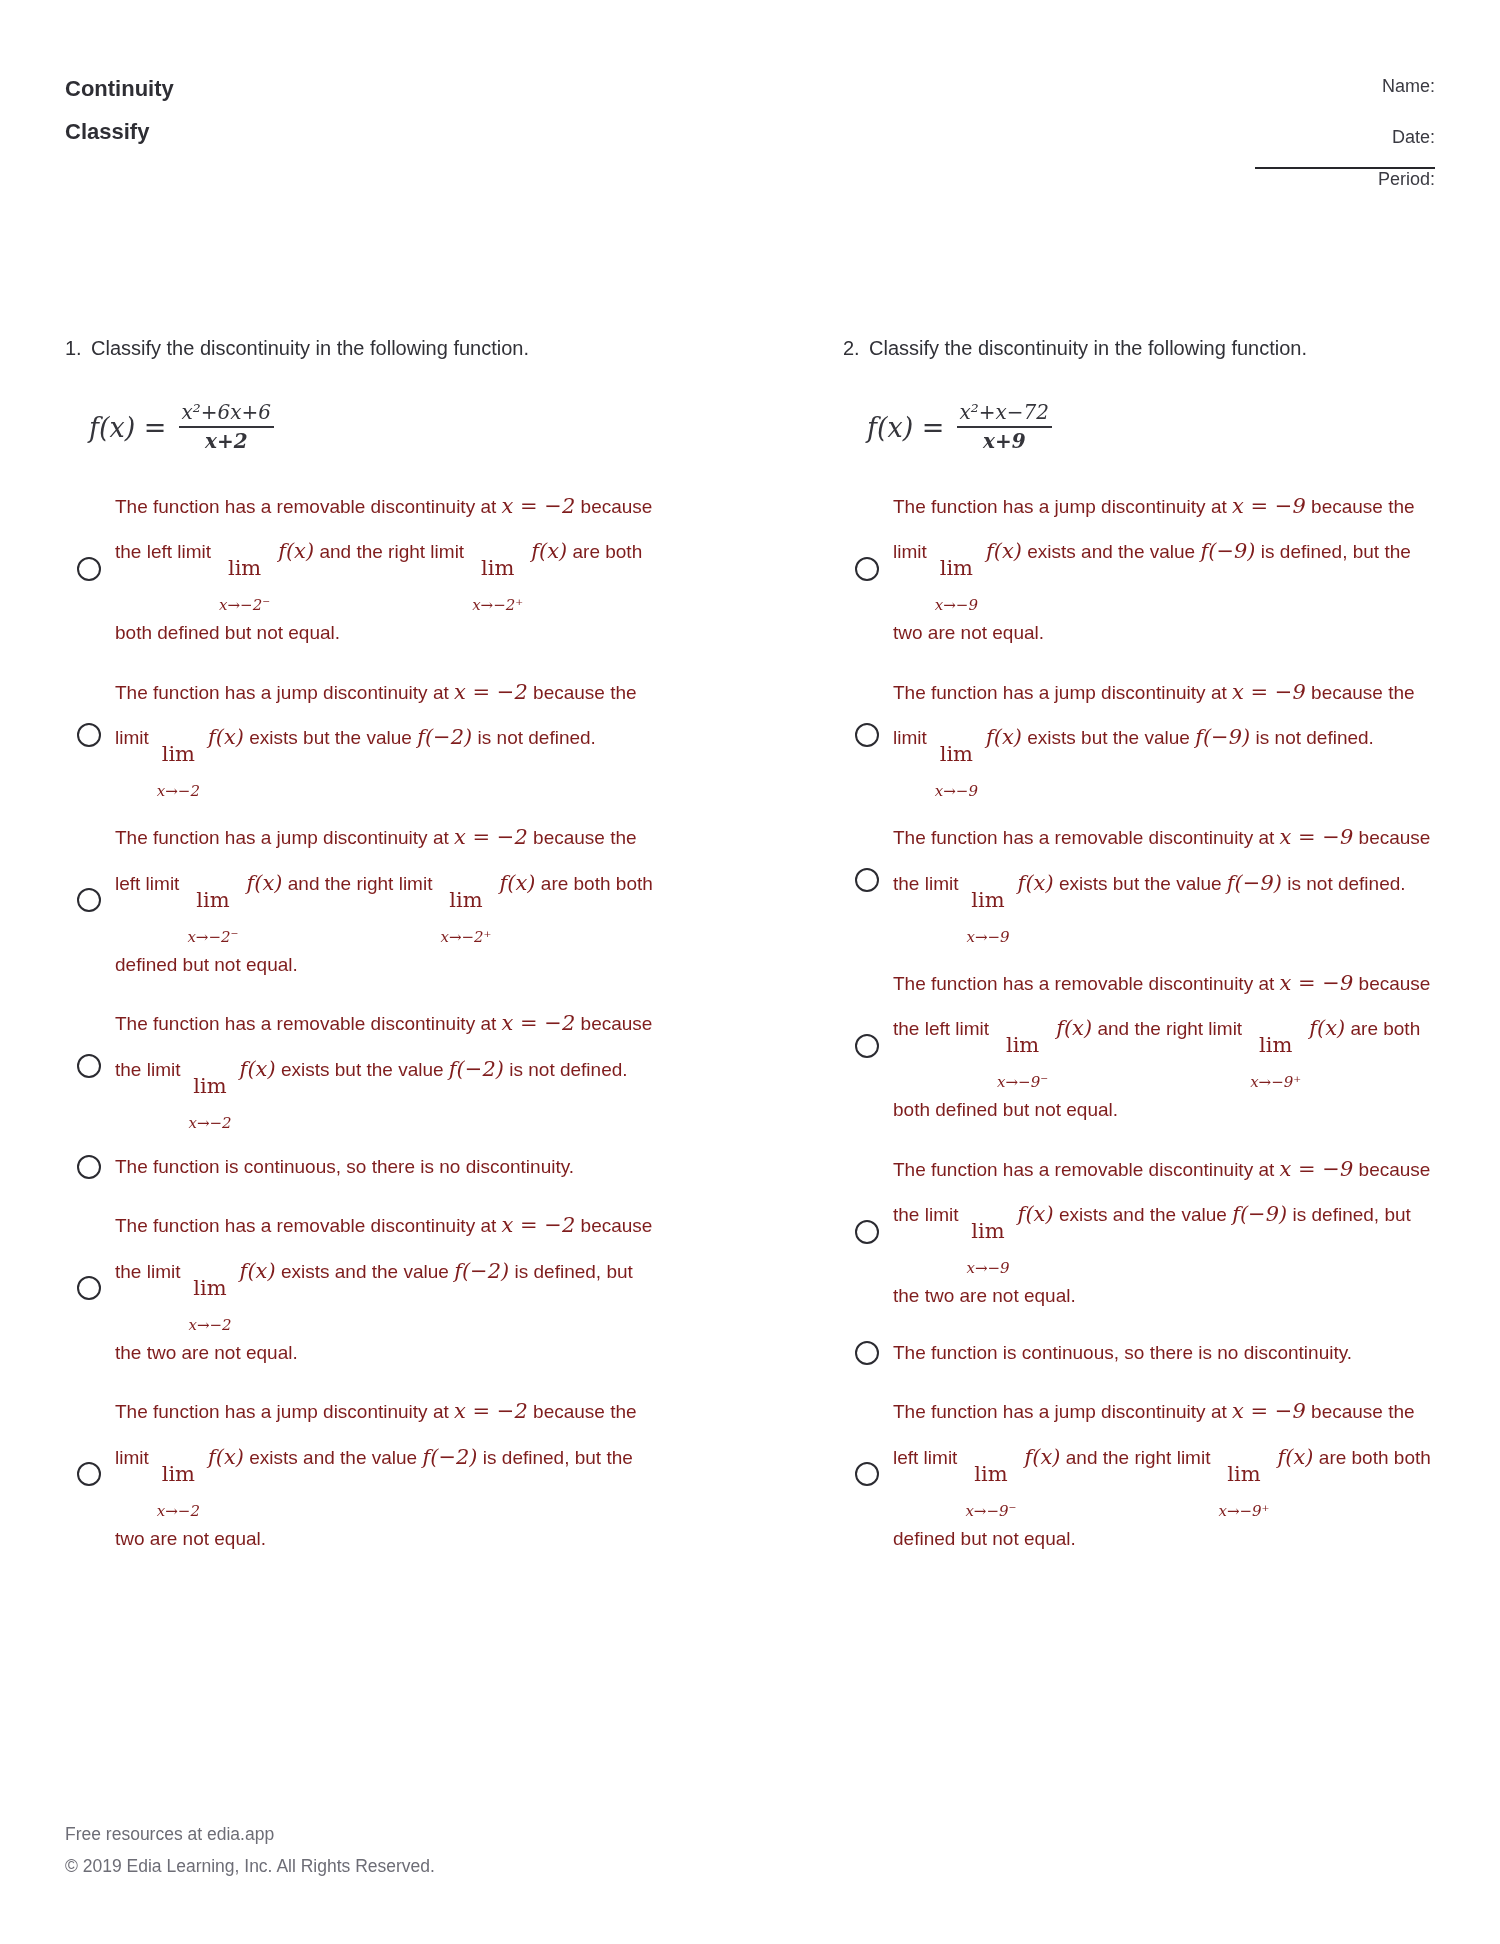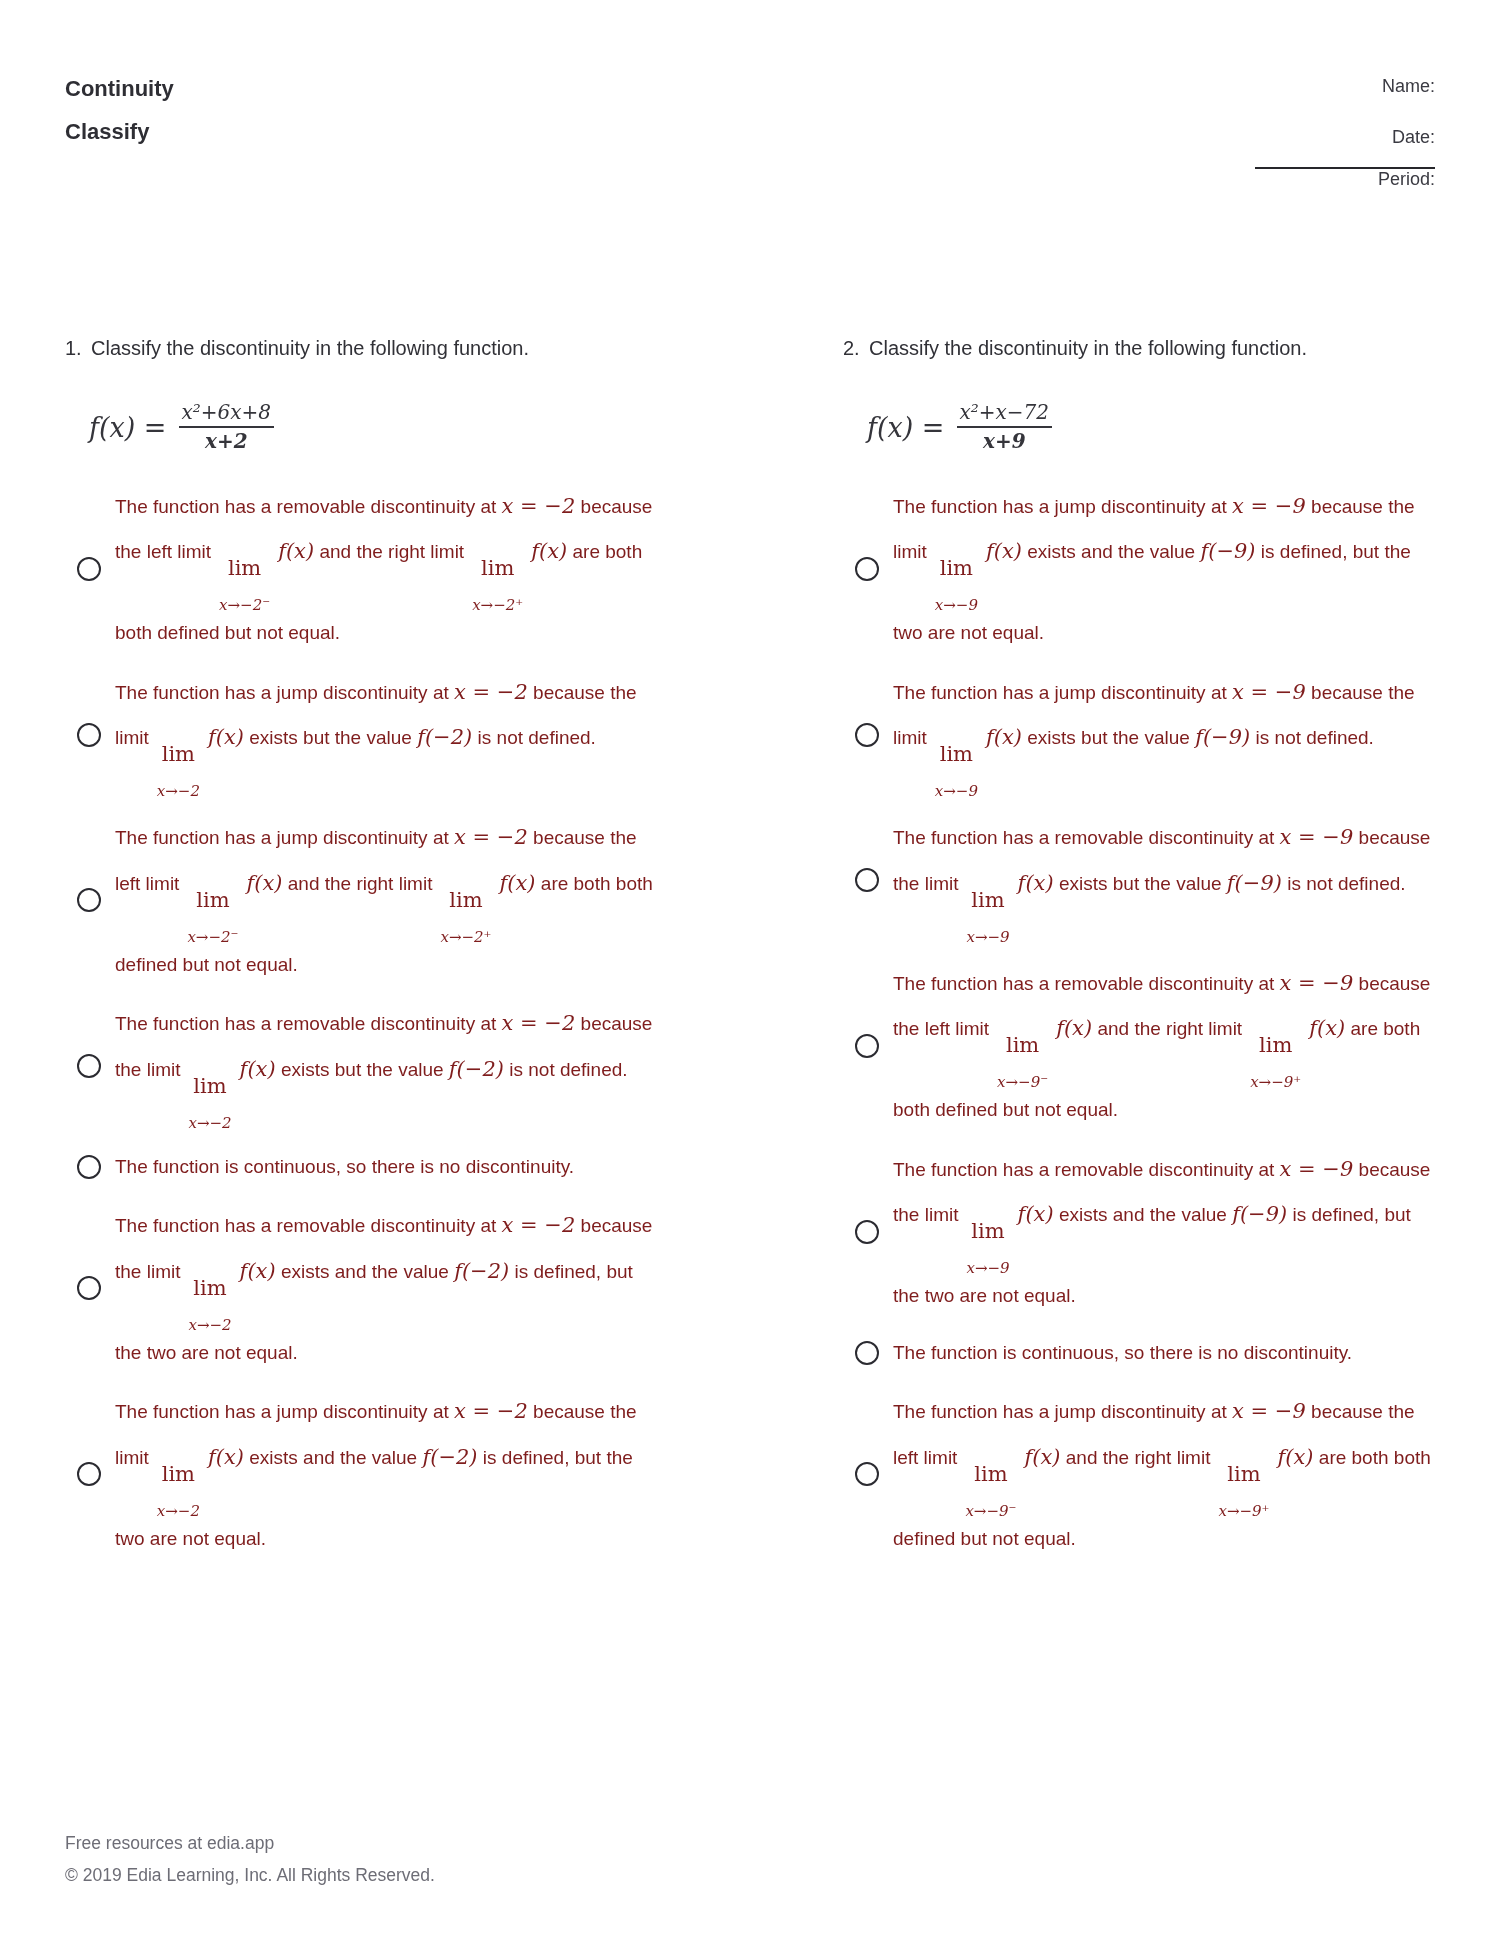--- a/index.html
+++ b/index.html
@@ -39,21 +39,21 @@
   .option{display:flex;align-items:center;margin:0 0 16px 12px;}
   .radio{flex:none;width:20px;height:20px;border:2px solid #2b2b31;border-radius:50%;margin-right:14px;background:#fff;}
   .option-body{font-size:19px;line-height:2.15;color:#7f1d1d;}
   .option-body .math{font-size:21px;}
   .lim{display:inline-flex;flex-direction:column;align-items:center;
        font-family:"DejaVu Serif",serif;vertical-align:-17px;margin:0 8px;line-height:1;}
   .lim-word{font-size:21px;font-style:normal;}
   .lim-sub{font-size:15px;font-style:italic;margin-top:19px;white-space:nowrap;}
 
   
-  .footer{position:absolute;left:65px;bottom:53px;font-size:17.5px;color:#6d6d76;line-height:1.8;}
+  .footer{position:absolute;left:65px;bottom:62px;font-size:17.5px;color:#6d6d76;line-height:1.8;}
 </style>
 </head>
 <body>
 
 <div class="page">
 
   <div class="header">
     <div class="title">
       <div>Continuity</div>
       <div>Classify</div>
@@ -75,21 +75,21 @@
   <div class="questions">
 
     <div class="question">
       <div class="q-head">
         <span class="q-num">1.</span>
         <span>Classify the discontinuity in the following function.</span>
       </div>
       <div class="fx">
         <span class="math lhs">f(x) =</span>
         <span class="frac">
-          <span class="num math">x²+6x+8</span>
+          <span class="num math">x²+6x+6</span>
           <span class="den math">x+2</span>
         </span>
       </div>
       <div>
           <div class="option">
             <span class="radio"></span>
             <div class="option-body"><span>The function has a removable discontinuity at </span><span class="math">x = −2</span><span> because the left limit</span><span class="lim">
                 <span class="lim-word">lim</span>
                 <span class="lim-sub">x→−2⁻</span>
               </span><span class="math">f(x)</span><span> and the right limit</span><span class="lim">

